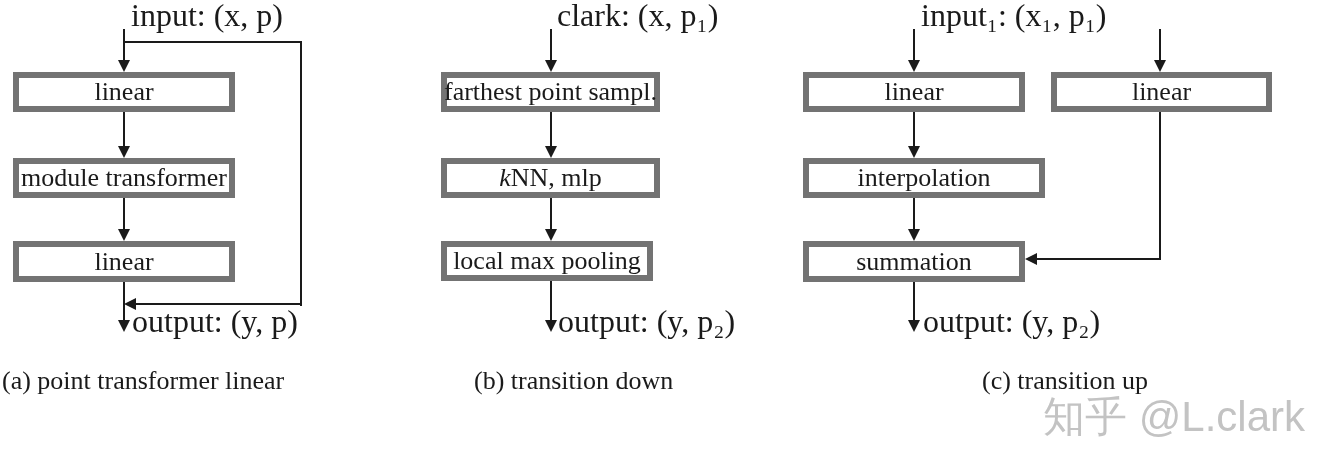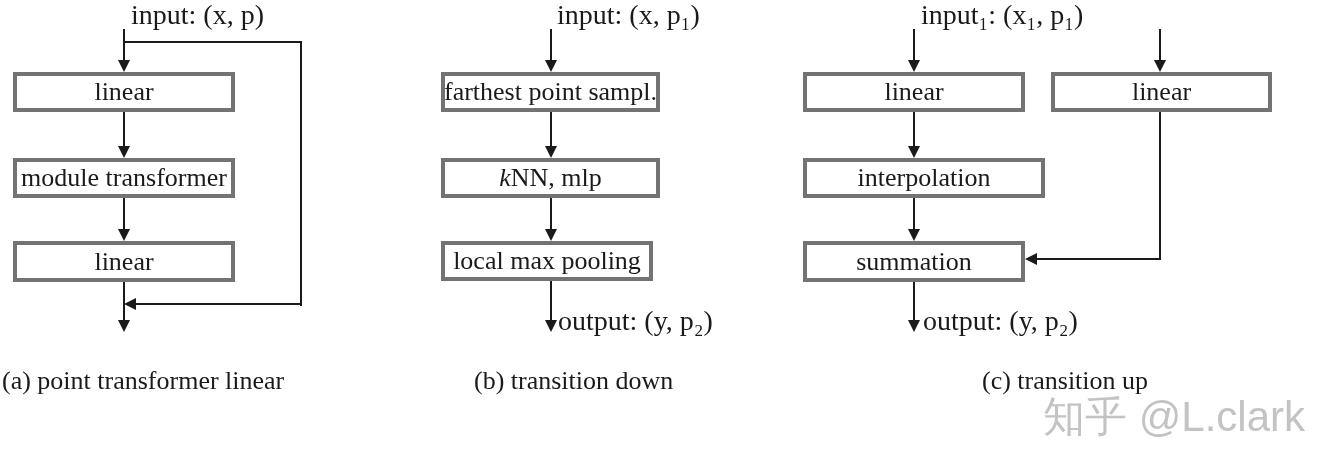--- a/index.html
+++ b/index.html
@@ -4,35 +4,35 @@
 <style>
   html,body { margin:0; padding:0; background:#ffffff; }
   .canvas {
     position:relative; width:1335px; height:472px; background:#ffffff;
     font-family:"Liberation Serif","DejaVu Serif",serif; color:#1a1a1a; overflow:hidden;
   }
   .vline, .hline { position:absolute; background:#1a1a1a; }
   .vline { width:2px; }
   .hline { height:2px; }
   .abox {
-    position:absolute; box-sizing:border-box; border:4px solid #737373; background:#ffffff;
+    position:absolute; box-sizing:border-box; border:6px solid #737373; background:#ffffff;
     display:flex; align-items:center; justify-content:center;
     font-size:26px; white-space:nowrap; line-height:1;
   }
   .arr-d {
     position:absolute; width:0; height:0;
     border-left:6px solid transparent; border-right:6px solid transparent;
     border-top:12px solid #1a1a1a;
   }
   .arr-l {
     position:absolute; width:0; height:0;
     border-top:6px solid transparent; border-bottom:6px solid transparent;
     border-right:12px solid #1a1a1a;
   }
-  .lbl { position:absolute; font-size:28px; white-space:nowrap; line-height:30px; }
+  .lbl { position:absolute; font-size:32px; white-space:nowrap; line-height:30px; }
   .cap { position:absolute; font-size:26px; white-space:nowrap; line-height:34px; }
   .figcap { position:absolute; font-size:26px; white-space:nowrap; line-height:32px; }
   .wm {
     position:absolute; font-size:42px; line-height:44px; white-space:nowrap;
     color:#c3c3c3; font-family:"Liberation Sans","DejaVu Sans",sans-serif;
     text-shadow:2px 2px 0 #ffffff;
     text-align:center;
   }
   .it { font-style:italic; }
 </style>
@@ -65,22 +65,23 @@
   <div class="vline" style="left:123px;top:198px;height:32px"></div>
   <div class="arr-d" style="left:118px;top:229px"></div>
 
   <div class="abox" style="left:13px;top:241px;width:222px;height:41px">
     <span>linear</span>
   </div>
 
   <div class="vline" style="left:123px;top:282px;height:40px"></div>
   <div class="arr-d" style="left:118px;top:320px"></div>
 
+  <div class="lbl" style="left:132px;top:306px">output: (y, p)</div>
 
-  <div class="lbl" style="left:557px;top:0px">input: (x, p₁)</div>
+  <div class="lbl" style="left:557px;top:0px">clark: (x, p₁)</div>
 
   <div class="vline" style="left:550px;top:29px;height:32px"></div>
   <div class="arr-d" style="left:545px;top:60px"></div>
 
   <div class="abox" style="left:441px;top:72px;width:219px;height:40px">
     <span>farthest point sampl.</span>
   </div>
 
   <div class="vline" style="left:550px;top:112px;height:35px"></div>
   <div class="arr-d" style="left:545px;top:146px"></div>

